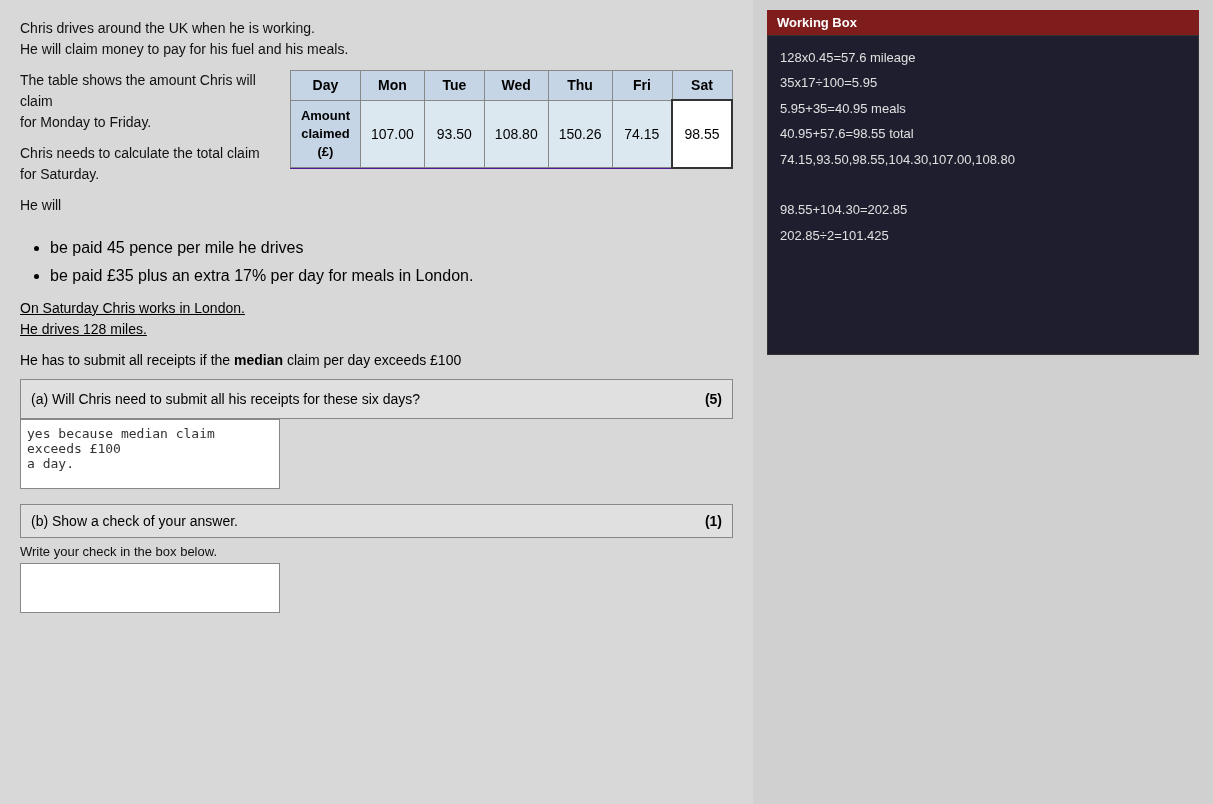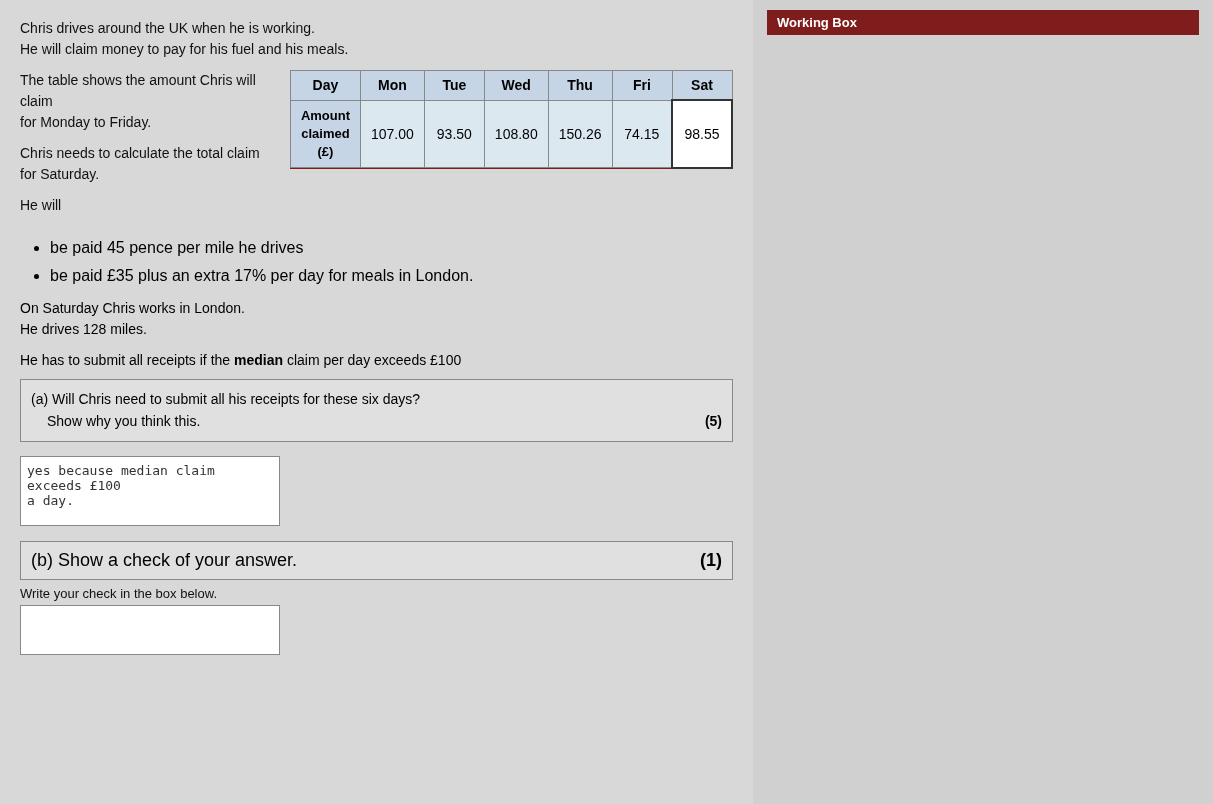--- a/index.html
+++ b/index.html
@@ -26,21 +26,21 @@
       line-height: 1.5;
       margin-bottom: 10px;
       color: #111;
     }
     .claim-table {
       border-collapse: collapse;
       border: 1px solid #888;
       font-size: 14px;
       margin-left: auto;
       margin-right: 0;
-      background: #7f1d1d;
+      background: #4c1d95;
     }
     .claim-table th, .claim-table td {
       border: 1px solid #888;
       padding: 6px 10px;
       text-align: center;
       min-width: 60px;
     }
     .claim-table th {
       background: #c5d5e5;
       font-weight: bold;
@@ -71,34 +71,35 @@
       list-style: disc;
       margin-left: 20px;
       margin-bottom: 4px;
       font-size: 16px;
       line-height: 1.5;
     }
     .saturday-info {
       font-size: 14px;
       line-height: 1.5;
       margin: 8px 0;
+      text-decoration: underline;
     }
     .median-info {
       font-size: 14px;
       margin: 10px 0 8px 0;
       line-height: 1.5;
     }
     .median-info b {
       font-weight: bold;
     }
     .question-box {
       border: 1px solid #888;
       padding: 8px 10px;
       background: #e0e0e0;
-      margin-bottom: 14px;
+      margin-bottom: 0;
       font-size: 14px;
       line-height: 1.6;
       position: relative;
     }
     .question-box .marks {
       position: absolute;
       right: 10px;
       bottom: 8px;
       font-weight: bold;
       font-size: 14px;
@@ -124,21 +125,21 @@
       width: 260px;
       height: 50px;
       padding: 4px;
       font-size: 13px;
     }
     .question-b-box {
       border: 1px solid #888;
       padding: 8px 10px;
       background: #e0e0e0;
       margin: 12px 0 6px 0;
-      font-size: 18px;
+      font-size: 14px;
       position: relative;
     }
     .question-b-box .marks {
       position: absolute;
       right: 10px;
       top: 8px;
       font-weight: bold;
     }
 
     
@@ -229,21 +230,20 @@
     <p>On Saturday Chris works in London.</p>
     <p>He drives 128 miles.</p>
   </div>
 
   <div class="median-info">
     He has to submit all receipts if the <b>median</b> claim per day exceeds £100
   </div>
 
   <div class="question-box">
     <p>(a) Will Chris need to submit all his receipts for these six days?</p>
-    <p style="padding-left:16px;">Show why you think this.</p>
     <span class="marks">(5)</span>
   </div>
 
 
   <textarea class="answer-box" readonly="" style="">yes because median claim exceeds £100
 a day.</textarea>
 
   <div class="question-b-box">
     <span>(b) Show a check of your answer.</span>
     <span class="marks">(1)</span>
@@ -251,13 +251,23 @@
 
   <div class="write-instruction" style="margin-top:6px;">Write your check in the box below.</div>
 
   <div class="answer-box-empty" style="border:1px solid #888; background:#fff; width:260px; height:50px;"></div>
 
 </div>
 
 <div class="right-panel">
 
   <div class="working-box-header">Working Box</div>
+  <div class="working-box-content">
+    <p>128x0.45=57.6 mileage</p>
+    <p>35x17÷100=5.95</p>
+    <p>5.95+35=40.95 meals</p>
+    <p>40.95+57.6=98.55 total</p>
+    <p>74.15,93.50,98.55,104.30,107.00,108.80</p>
+    <p>&nbsp;</p>
+    <p>98.55+104.30=202.85</p>
+    <p>202.85÷2=101.425</p>
+  </div>
 </div>
 
 </body></html>

